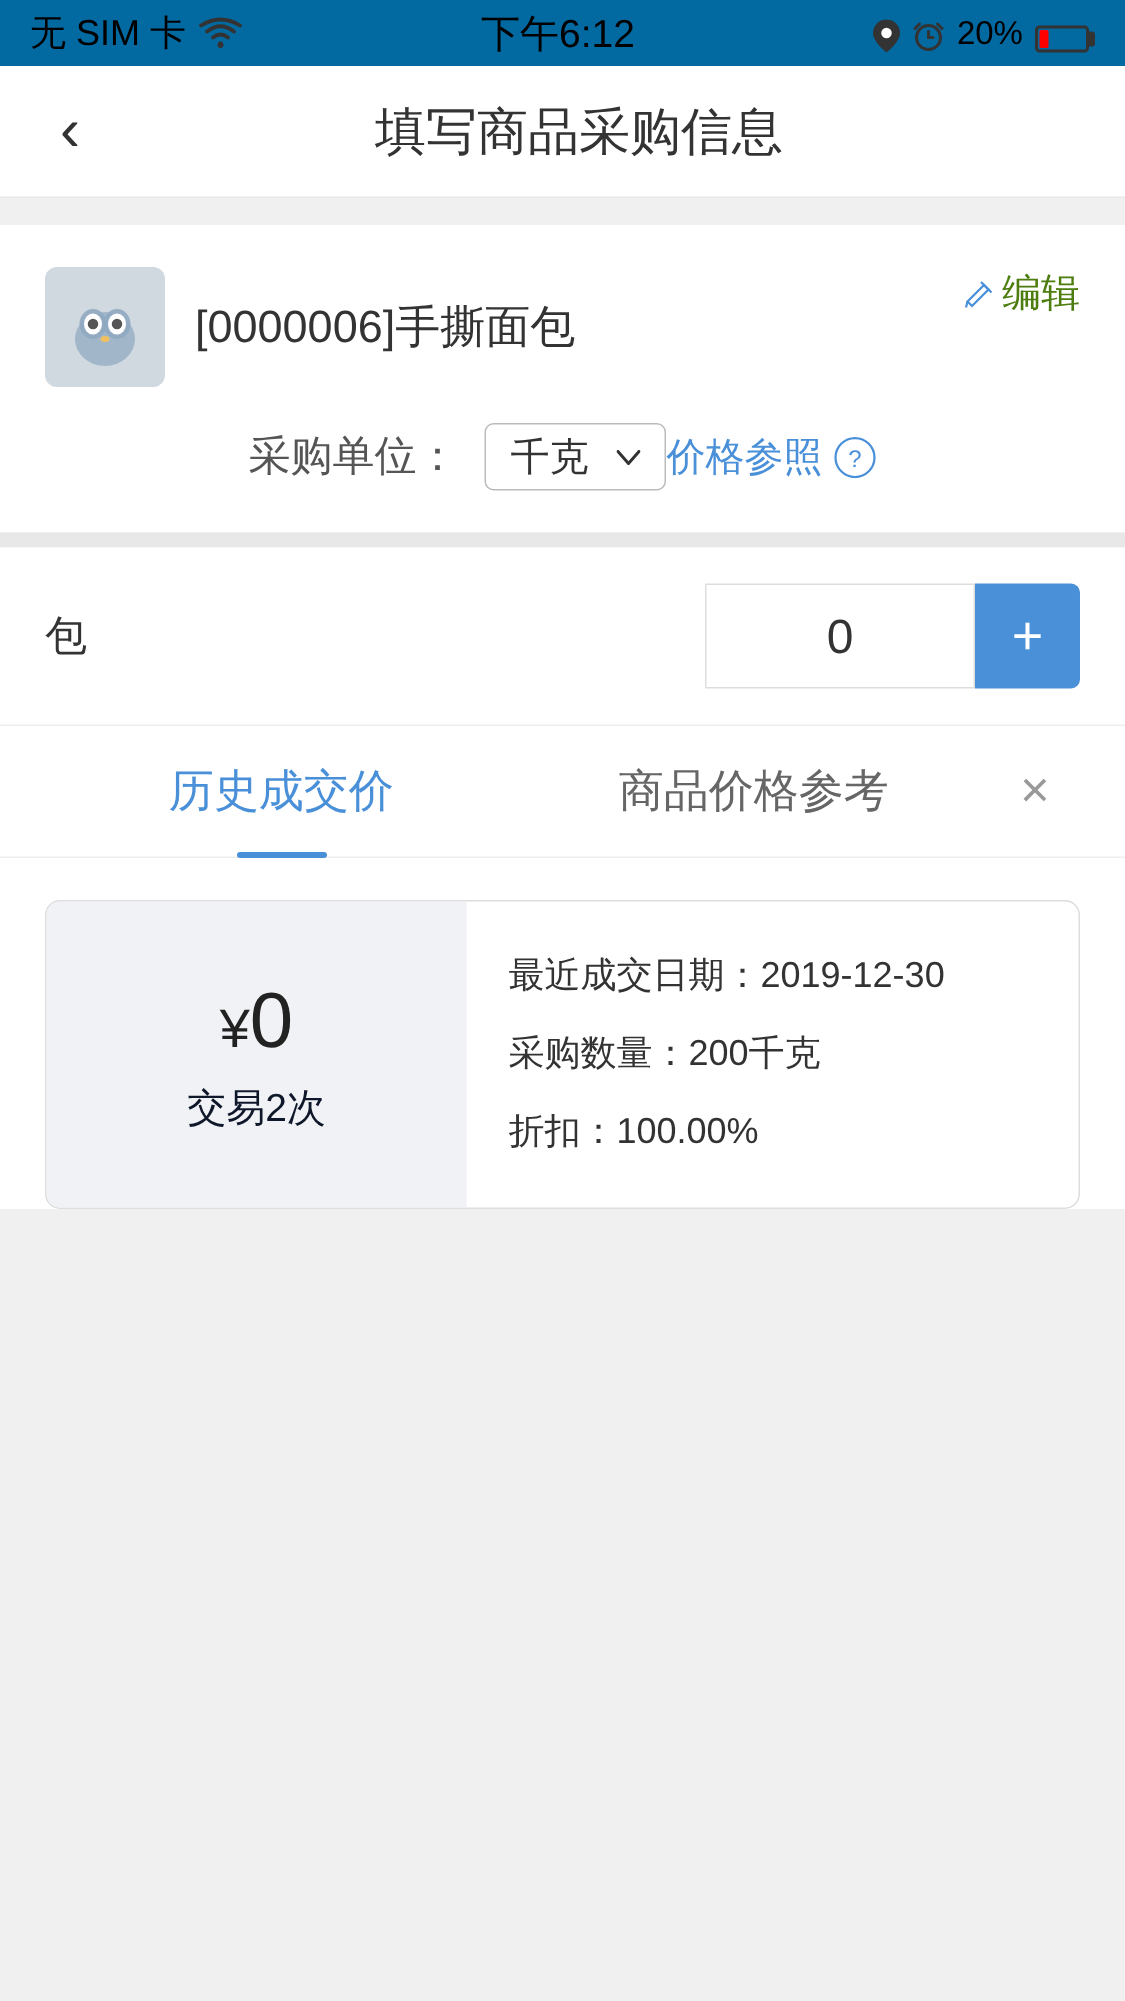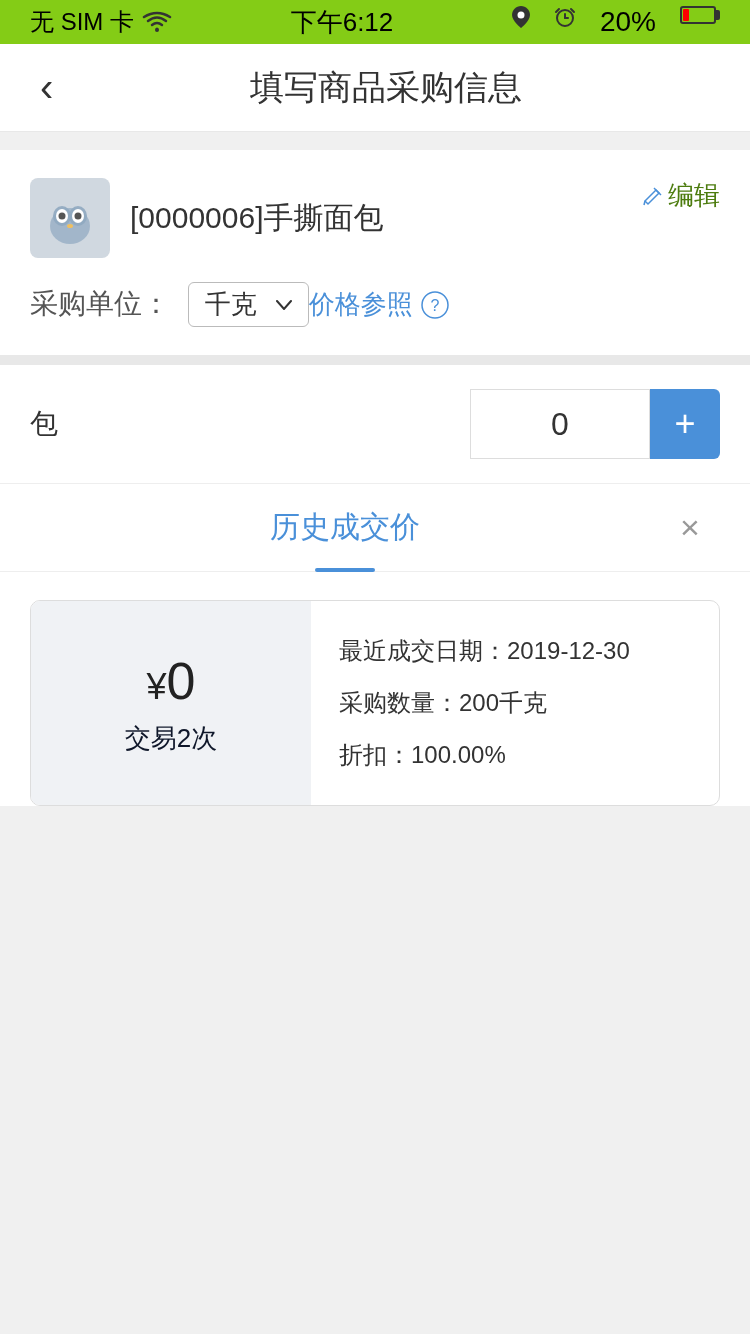--- a/index.html
+++ b/index.html
@@ -8,42 +8,42 @@
       width: 750px;
       min-height: 1334px;
       font-family: -apple-system, "PingFang SC", "Helvetica Neue", sans-serif;
       background: #f0f0f0;
       font-size: 28px;
     }
 
     
     .status-bar {
       height: 44px;
-      background: #84cc16;
+      background: #0369a1;
       display: flex;
       align-items: center;
       justify-content: space-between;
-      padding: 0 30px;
+      padding: 0 20px;
       font-size: 24px;
       font-weight: 500;
     }
     .status-left {
       display: flex;
       align-items: center;
       gap: 8px;
     }
     .status-center {
       font-size: 26px;
       font-weight: 500;
     }
     .status-right {
       display: flex;
-      align-items: flex-start;
-      gap: 24px;
-      font-size: 28px;
+      align-items: flex-end;
+      gap: 8px;
+      font-size: 22px;
     }
     .battery-icon {
       display: inline-flex;
       align-items: center;
     }
     .battery-body {
       width: 36px;
       height: 18px;
       border: 2px solid #333;
       border-radius: 3px;
@@ -133,21 +133,21 @@
       color: #4d7c0f;
       font-size: 26px;
       display: flex;
       align-items: center;
       gap: 4px;
       cursor: pointer;
     }
     .product-unit-row {
       display: flex;
       align-items: center;
-      justify-content: flex-start;
+      justify-content: center;
     }
     .unit-label {
       font-size: 28px;
       color: #555;
     }
     .unit-select {
       border: 1px solid #bbb;
       border-radius: 6px;
       padding: 4px 16px;
       font-size: 26px;
@@ -429,20 +429,23 @@
     </div>
     <div class="qty-plus-btn">+</div>
   </div>
 </div>
 
 <div class="tabs-section">
   <div class="tabs-header">
     <div class="tab-item active">
       <span>历史成交价</span>
     </div>
+    <div class="tab-item">
+      <span>商品价格参考</span>
+    </div>
     <div class="tab-close">×</div>
   </div>
 
   <div class="history-card">
     <div class="history-left">
       <div class="history-price">
         <span class="history-price-symbol">¥</span><span>0</span>
       </div>
       <div class="history-trades">交易2次</div>
     </div>

